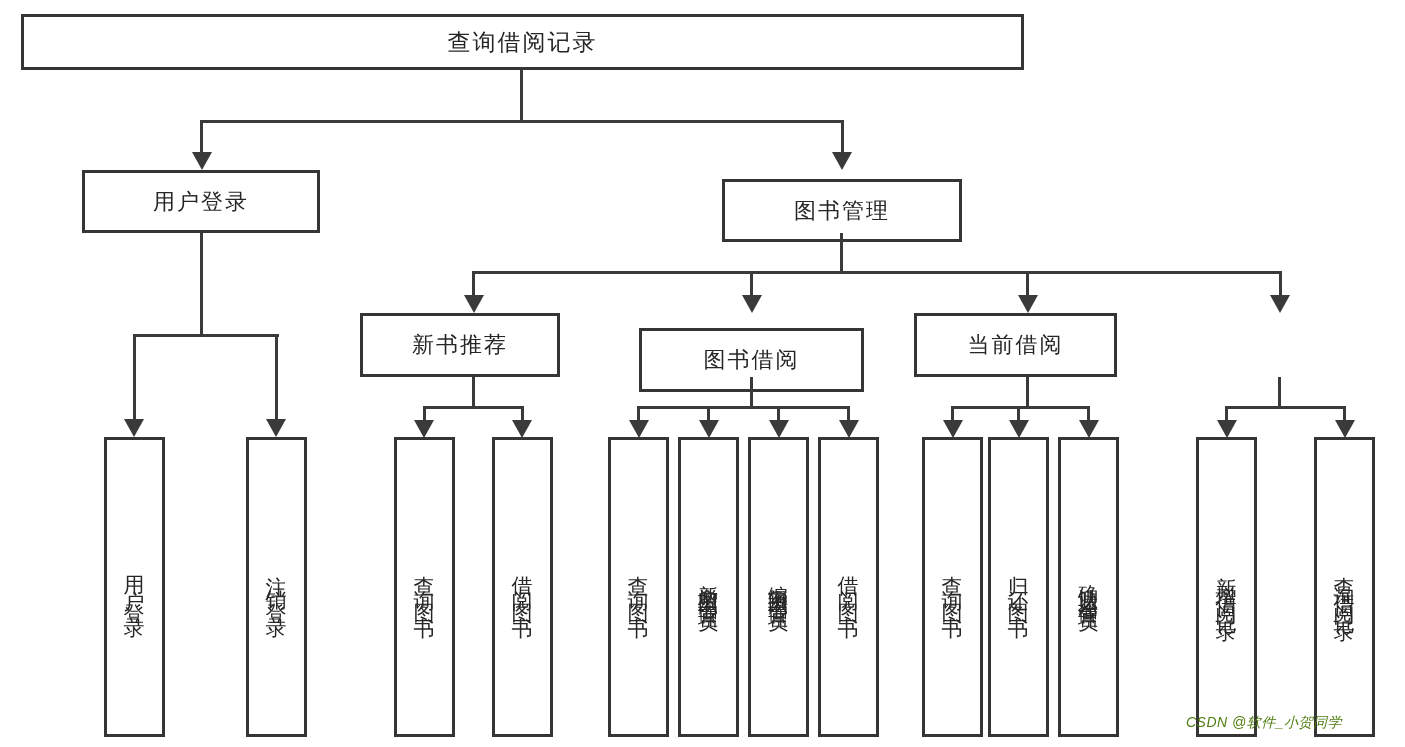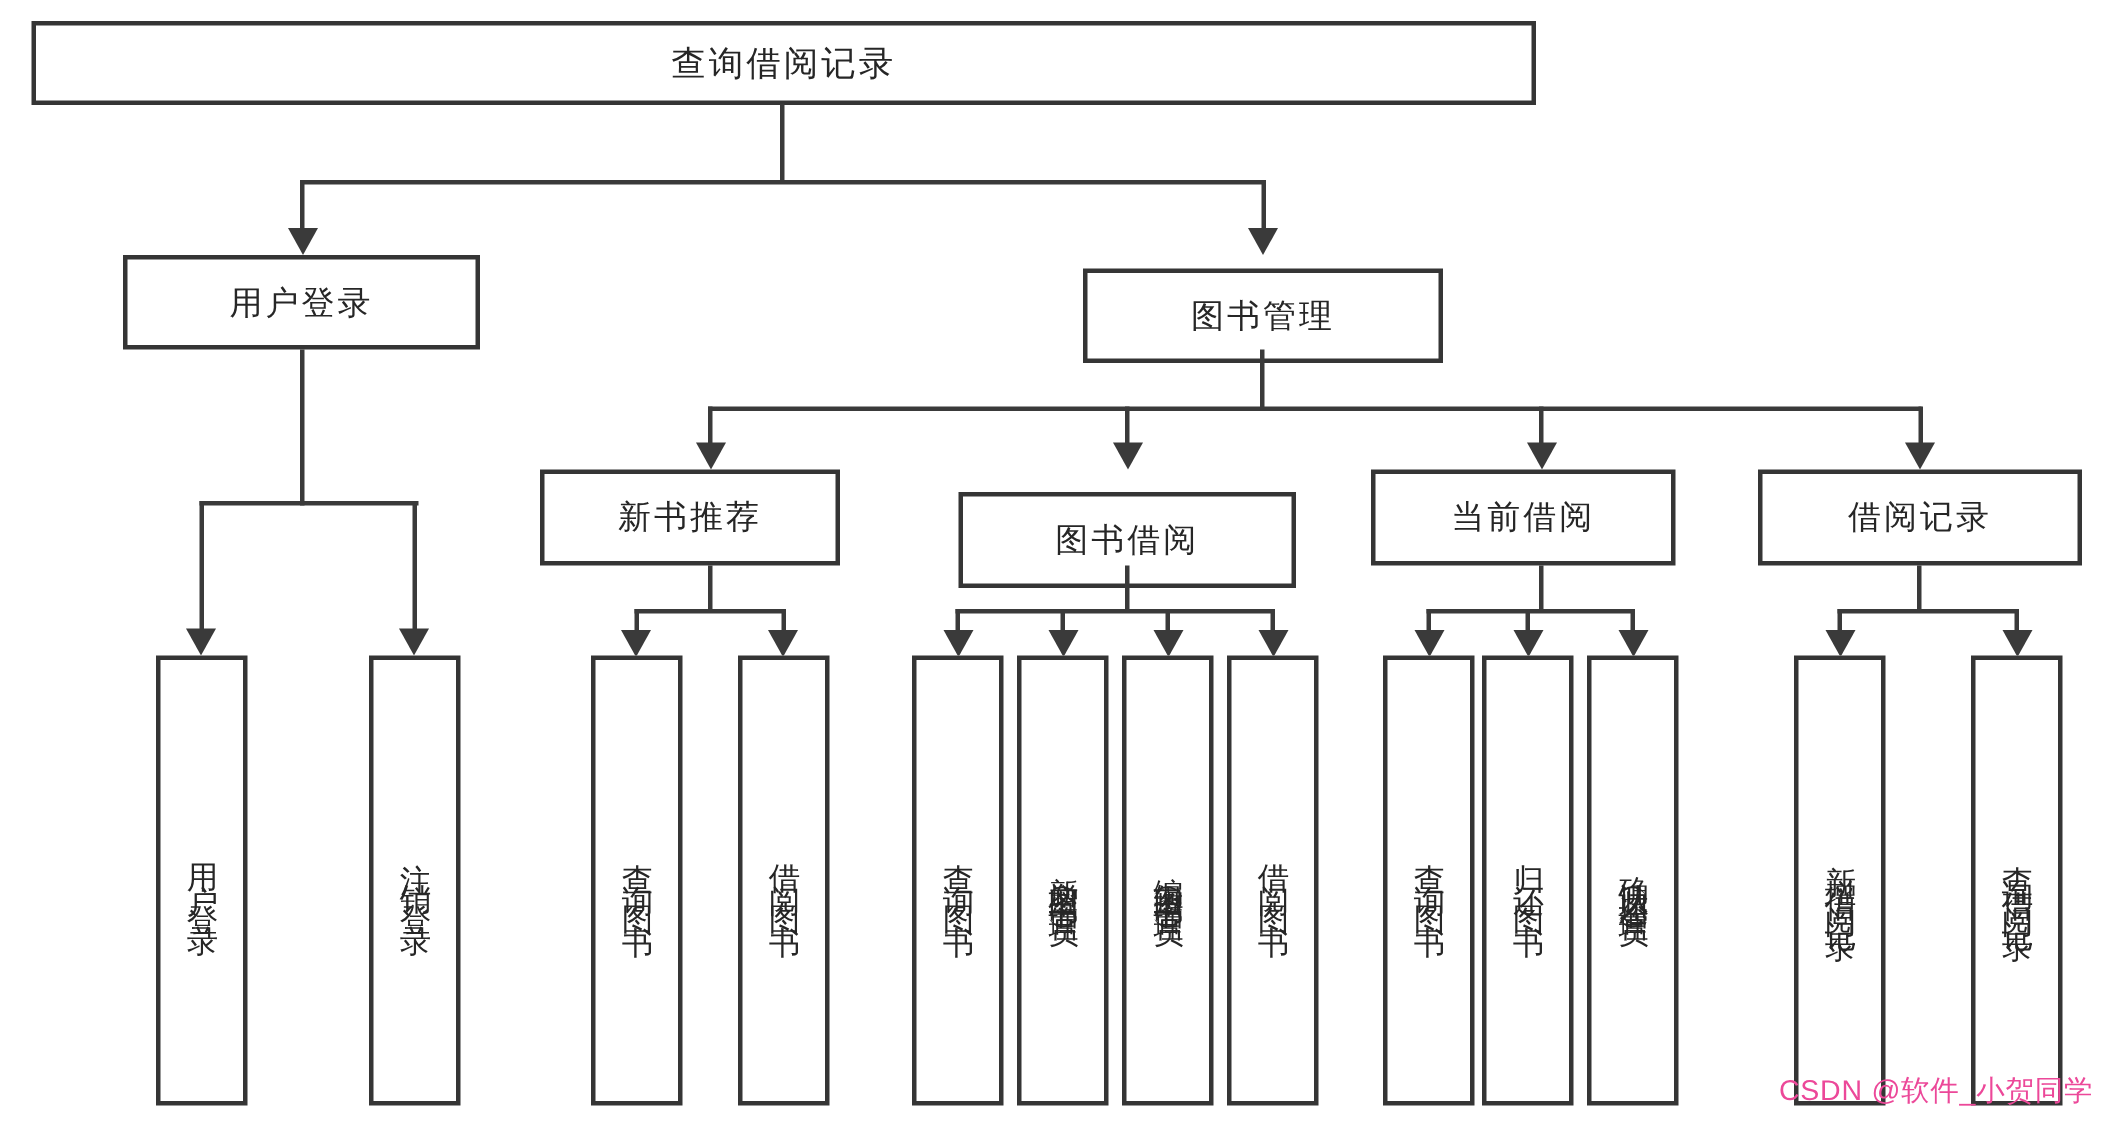--- a/index.html
+++ b/index.html
@@ -39,25 +39,26 @@
     position: absolute;
     width: 0; height: 0;
     border-left: 10px solid transparent;
     border-right: 10px solid transparent;
     border-top: 18px solid #3a3a3a;
   }
   .watermark {
     position: absolute;
     left: 1186px;
     top: 714px;
-    font-size: 19px;
-    color: #ec4899;
+    font-size: 14px;
+    color: #4d7c0f;
     letter-spacing: 0.5px;
     white-space: nowrap;
     z-index: 5;
+    font-style: italic;
   }
 </style>
 </head>
 <body>
 
 <div class="canvas">
 
   <div class="box hbox root" style="left:21px; top:14px; width:1003px; height:56px;">
     <span>查询借阅记录</span>
   </div>
@@ -95,23 +96,20 @@
   <div class="arrow" style="left:1270px; top:295px;"></div>
 
   <div class="box hbox" style="left:360px; top:313px; width:200px; height:64px;">
     <span>新书推荐</span>
   </div>
   <div class="box hbox" style="left:639px; top:313px; width:225px; height:64px;margin-top:15px;">
     <span>图书借阅</span>
   </div>
   <div class="box hbox" style="left:914px; top:313px; width:203px; height:64px;">
     <span>当前借阅</span>
-  </div>
-  <div class="box hbox" style="left:1172px; top:313px; width:216px; height:64px;">
-    <span>借阅记录</span>
   </div>
 
   <div class="line" style="left:472px; top:377px; width:3px;   height:30px;"></div>
   <div class="line" style="left:423px; top:406px; width:101px; height:3px;"></div>
   <div class="line" style="left:423px; top:406px; width:3px;   height:16px;"></div>
   <div class="line" style="left:521px; top:406px; width:3px;   height:16px;"></div>
   <div class="arrow" style="left:414px; top:420px;"></div>
   <div class="arrow" style="left:512px; top:420px;"></div>
 
   <div class="line" style="left:750px; top:377px; width:3px;   height:30px;"></div>

